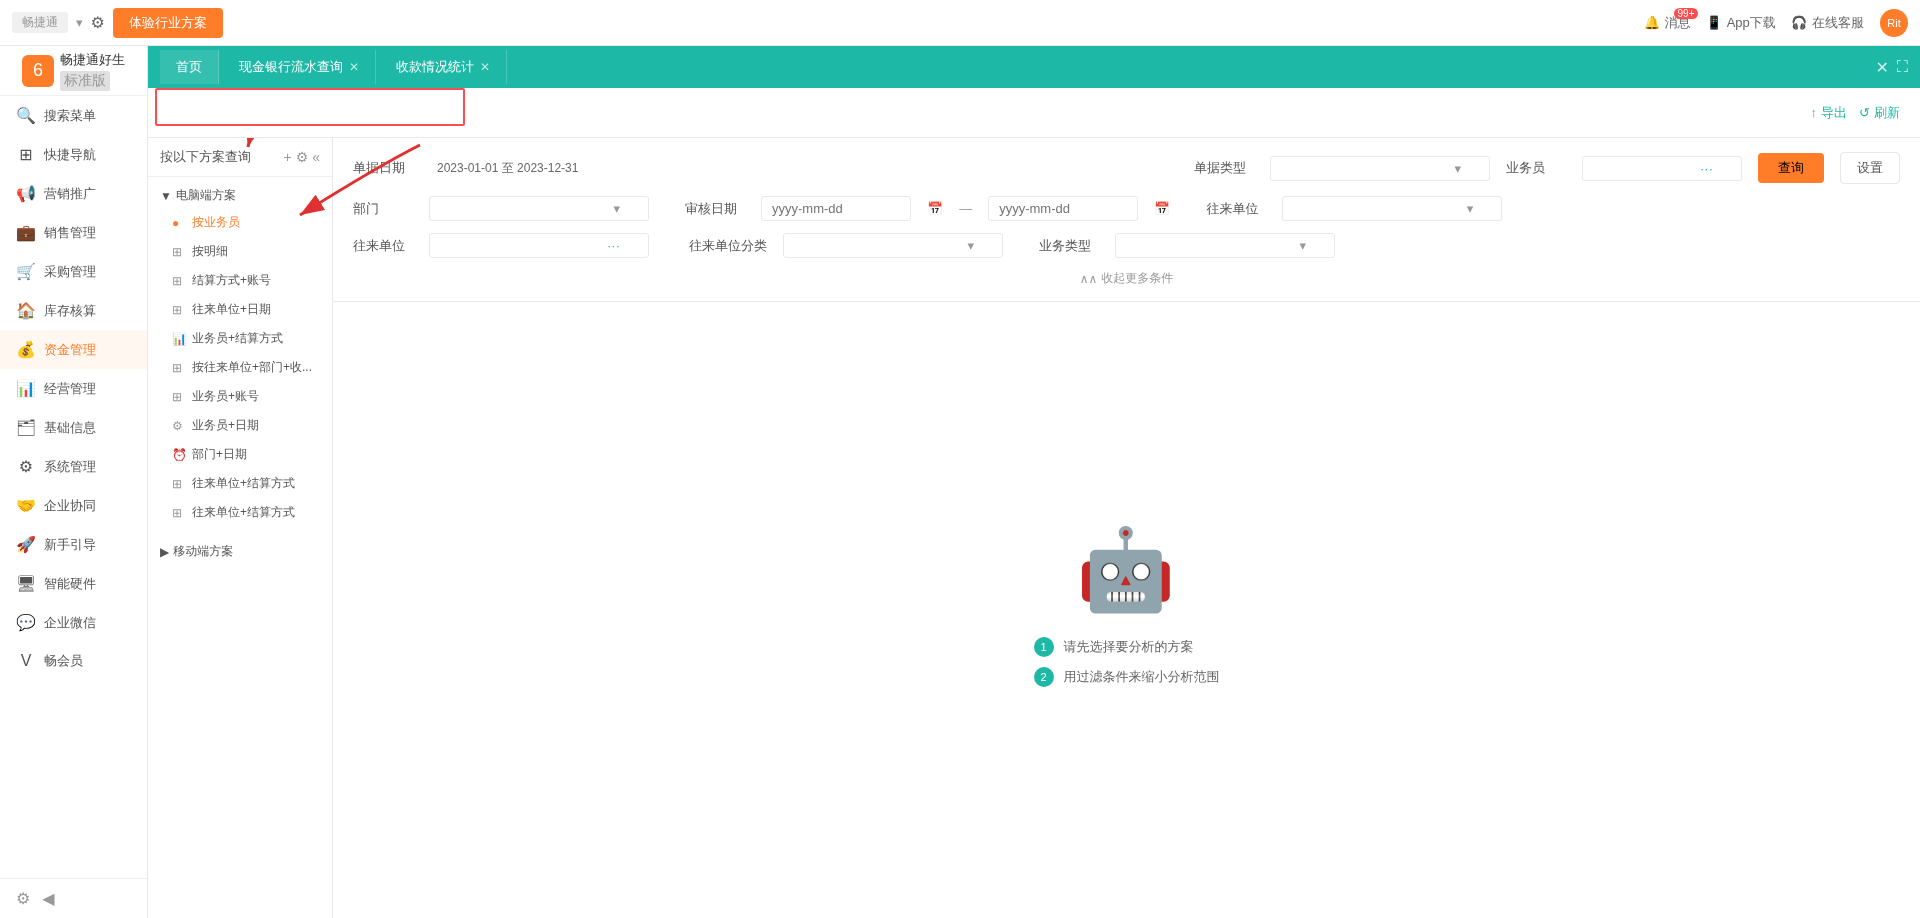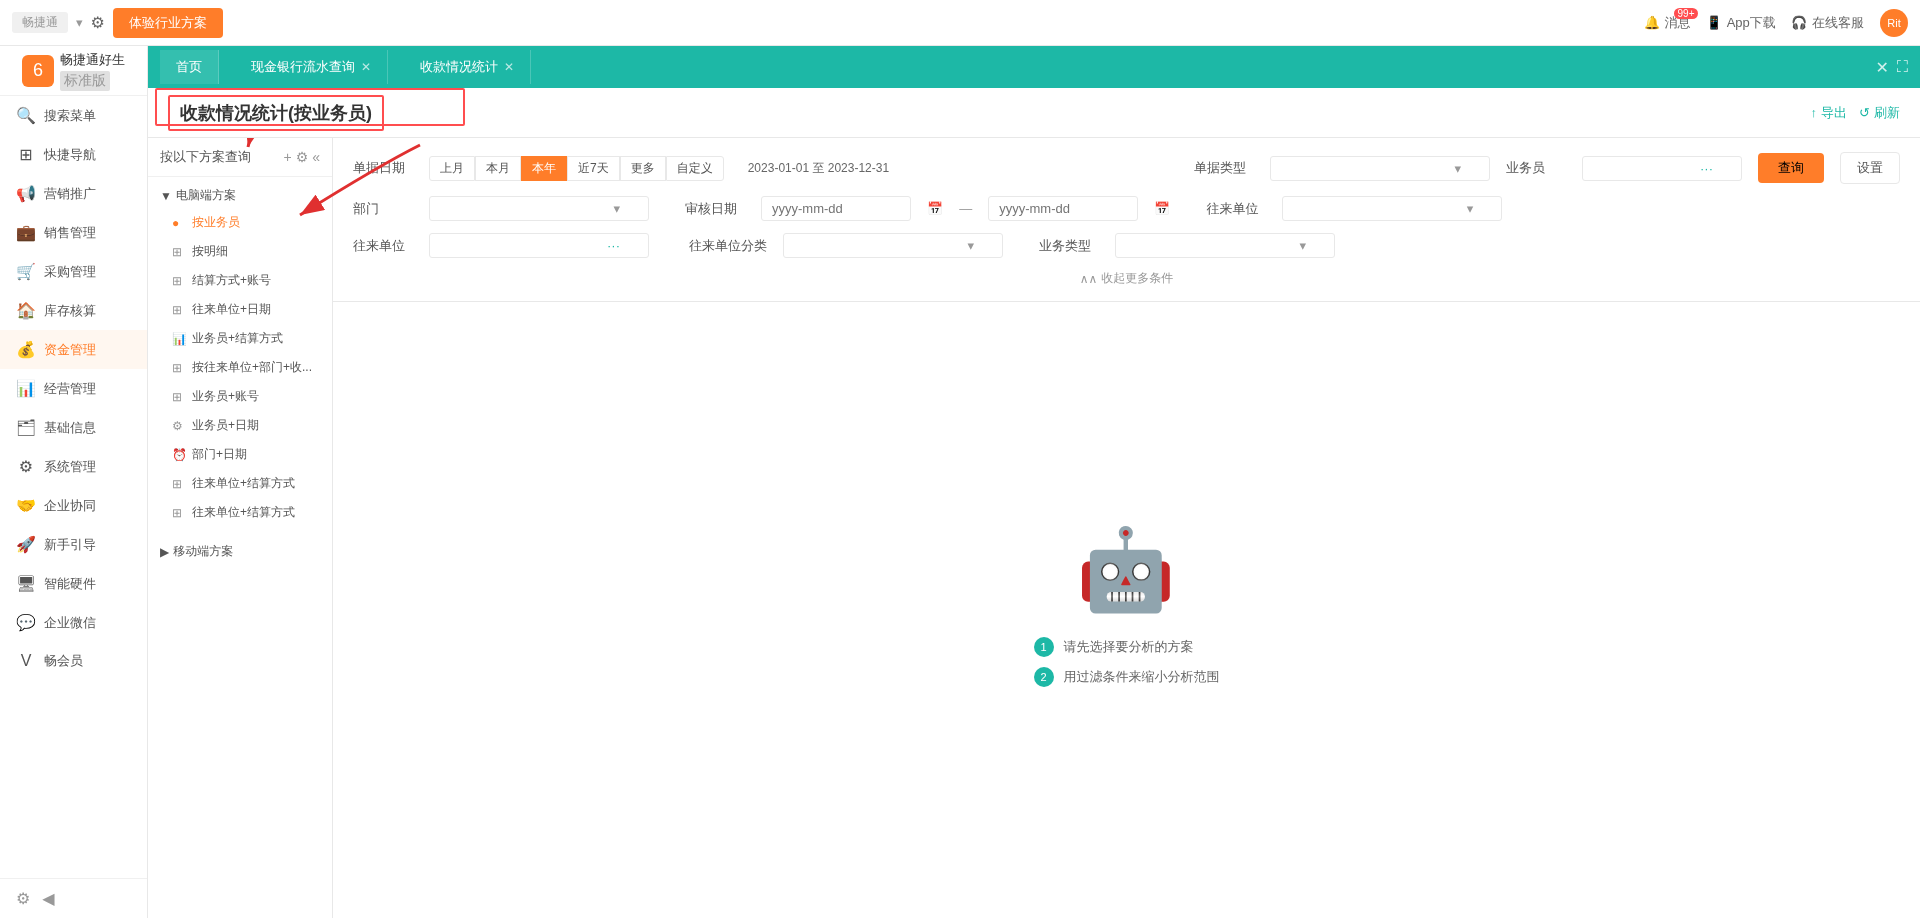--- a/index.html
+++ b/index.html
@@ -81,21 +81,21 @@
     
     .content-area { flex: 1; display: flex; flex-direction: column; overflow: hidden; }
 
     
     .tab-bar {
       height: 42px;
       background: #1db8a6;
       display: flex;
       align-items: center;
       padding: 0 12px;
-      gap: 16px;
+      gap: 4px;
     }
     .tab-item {
       display: flex;
       align-items: center;
       gap: 6px;
       padding: 8px 16px;
       color: #fff;
       cursor: pointer;
       font-size: 13px;
       border-right: 1px solid rgba(255,255,255,0.2);
@@ -412,21 +412,20 @@
         <span>收款情况统计</span>
         <span class="tab-close">✕</span>
       </div>
       <div class="tab-bar-right">
         <span class="tab-win-btn">✕</span>
         <span class="tab-win-btn">⛶</span>
       </div>
     </div>
 
     <div class="page-header">
-      <div class="page-title-box">收款情况统计(按业务员)</div>
       <div class="page-header-right">
         <div class="export-btn">
           <span>↑</span>
           <span>导出</span>
         </div>
         <div class="refresh-btn">
           <span>↺</span>
           <span>刷新</span>
         </div>
       </div>
@@ -511,28 +510,20 @@
           </div>
         </div>
       </div>
 
       <div class="main-panel">
 
         <div class="filter-area">
 
           <div class="filter-row">
             <span class="filter-label">单据日期</span>
-            <div class="date-tabs">
-              <div class="date-tab">上月</div>
-              <div class="date-tab">本月</div>
-              <div class="date-tab active">本年</div>
-              <div class="date-tab">近7天</div>
-              <div class="date-tab">更多</div>
-              <div class="date-tab">自定义</div>
-            </div>
             <span class="date-range">2023-01-01 至 2023-12-31</span>
 
             <span style="margin-left: auto;"></span>
             <span class="filter-label" style="margin-left: 20px;">单据类型</span>
             <div class="filter-select" style="min-width:220px;">
               <span class="select-text"></span>
               <span class="select-arrow">▾</span>
             </div>
 
             <span class="filter-label">业务员</span>

